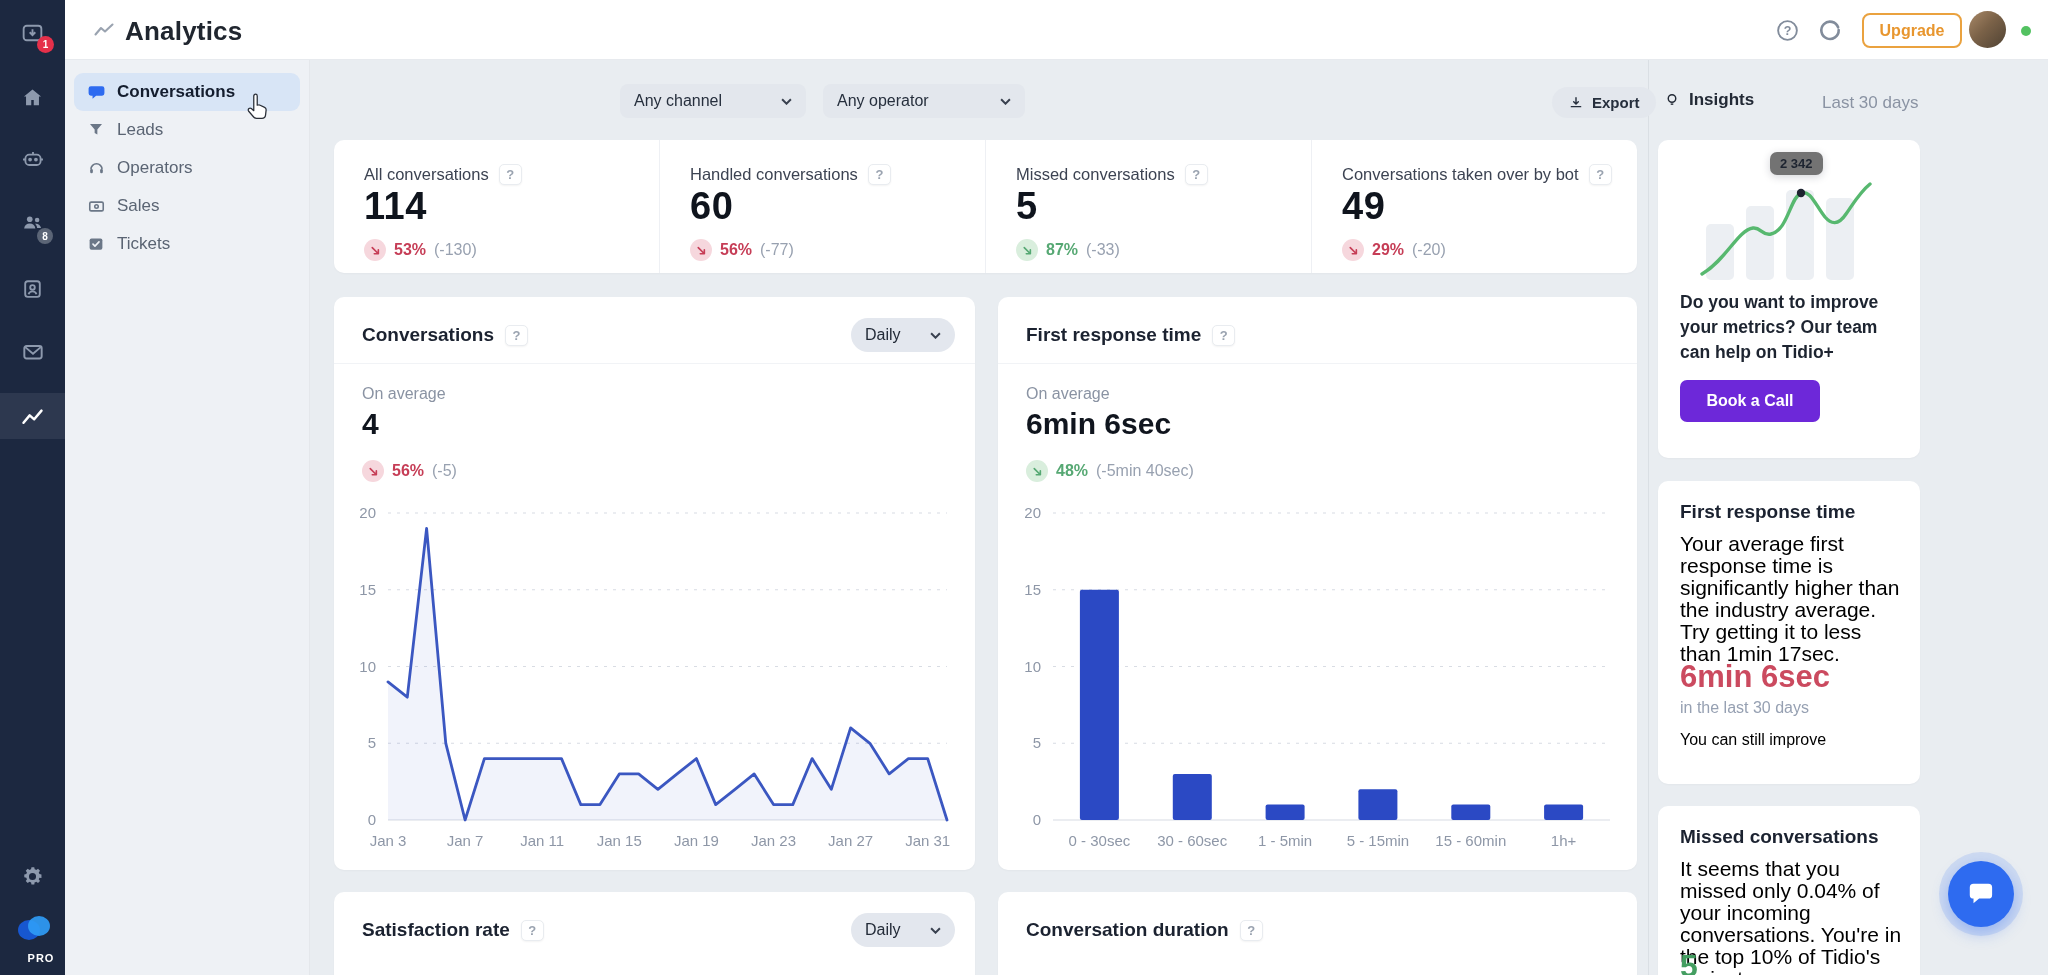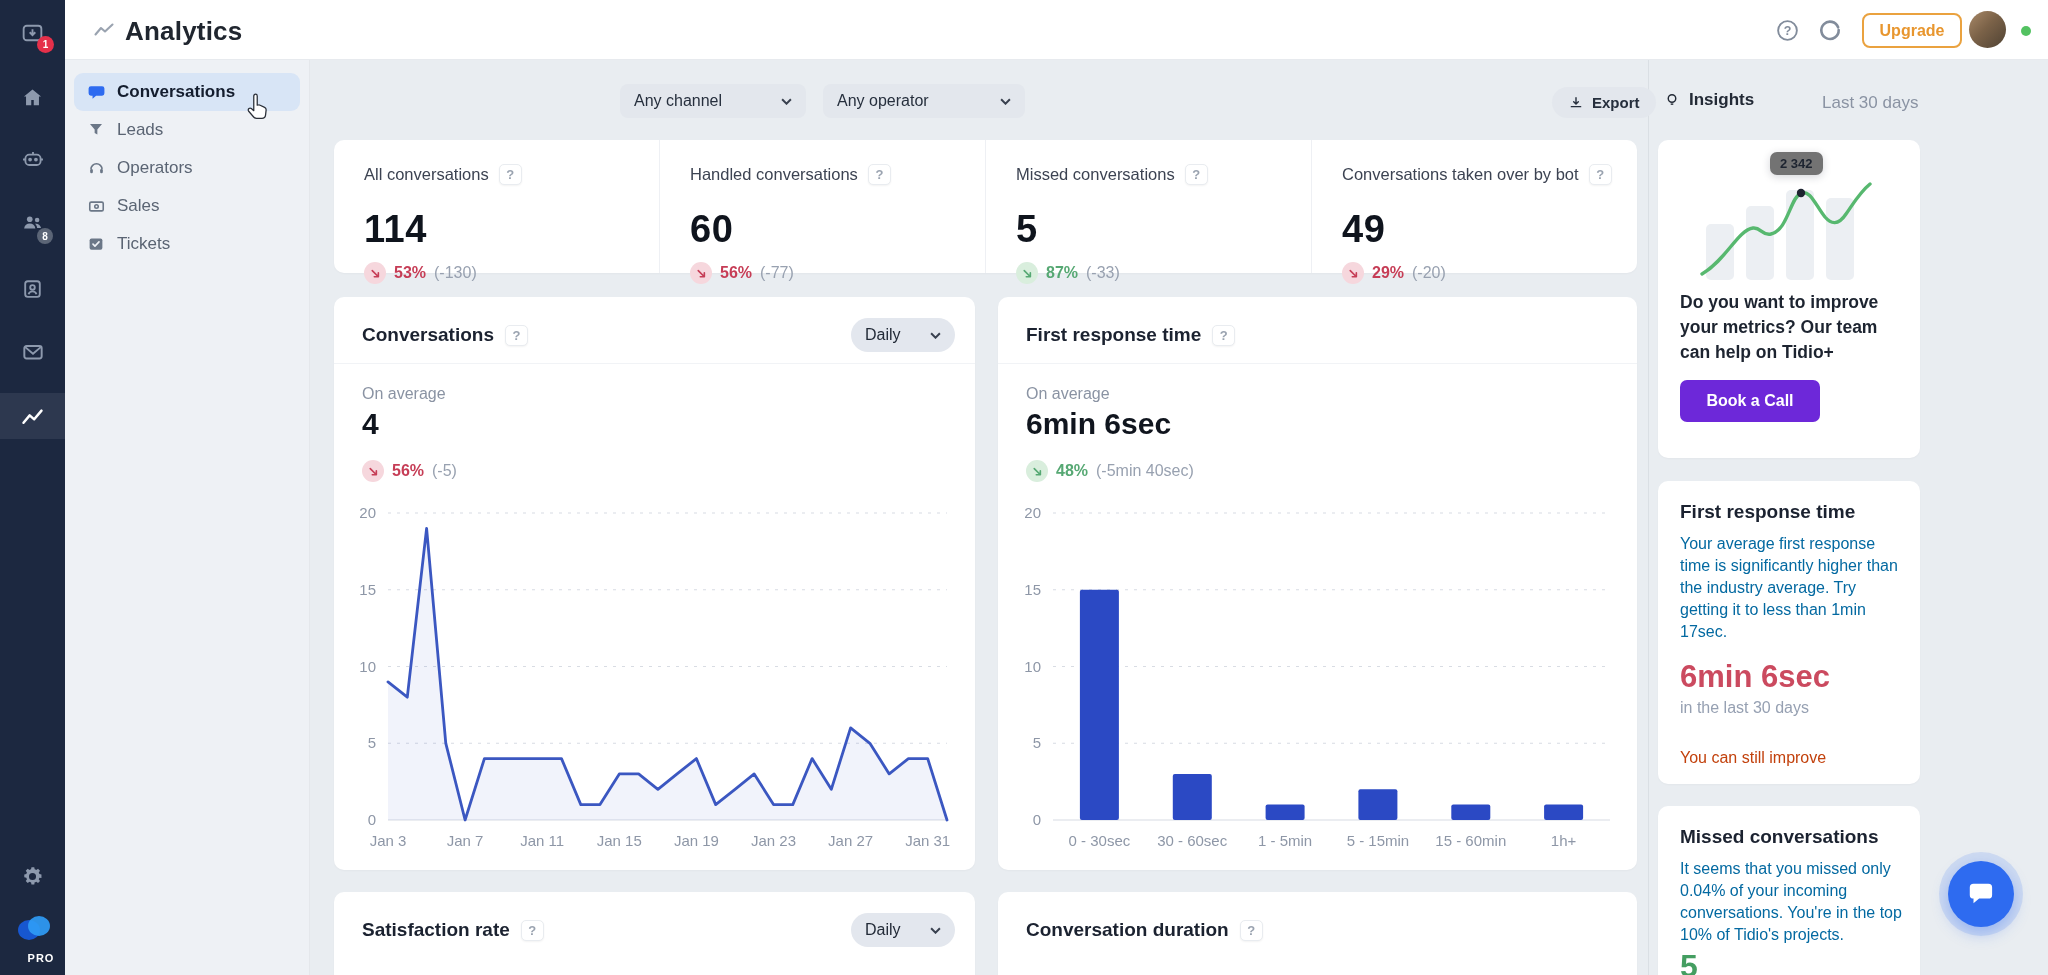--- a/index.html
+++ b/index.html
@@ -41,21 +41,21 @@
   .vdiv{position:absolute;left:1648px;top:60px;width:1px;height:915px;background:rgba(29,41,61,.07)}
 
   
   .card{position:absolute;background:#fff;border-radius:10px;box-shadow:0 1px 2px rgba(18,28,45,.03)}
   .qchip{width:23px;height:21px;background:#fff;border:1px solid #e9ecf0;border-radius:5px;color:#9aa3b0;font-size:13px;font-weight:700;display:inline-flex;align-items:center;justify-content:center;box-shadow:0 1px 2px rgba(0,0,0,.05);flex:none}
 
   .kpi-card{display:flex}
   .kpi-col{flex:1;padding:24px 0 0 30px;border-left:1px solid #eef0f4}
   .kpi-col:first-child{border-left:none}
   .kpi-label{font-size:16.5px;color:#3c4352;display:flex;gap:10px;align-items:center;padding-right:16px}
-  .kpi-value{font-size:38px;font-weight:700;color:#0f141d;margin-top:23px;letter-spacing:.5px}
+  .kpi-value{font-size:38px;font-weight:700;color:#0f141d;margin-top:0;letter-spacing:.5px}
   .chg{display:flex;align-items:center;gap:8px;margin-top:11px;font-size:16px}
   .chg .pct{font-weight:700}
   .chg.neg .pct{color:#c63d56}
   .chg.pos .pct{color:#56a873}
   .chg .delta{color:#98a1b0}
   .arr{width:22px;height:22px;border-radius:50%;display:flex;align-items:center;justify-content:center;flex:none}
   .chg.neg .arr{background:#f6d7dd;color:#c63d56}
   .chg.pos .arr{background:#d9eedd;color:#56a873}
 
   .panel-head{position:absolute;left:28px;right:20px;top:18px;height:40px;display:flex;align-items:center}
@@ -66,24 +66,24 @@
   .avg-value{position:absolute;left:28px;top:110px;font-size:30px;font-weight:700;color:#10151e}
   .avg-chg{position:absolute;left:28px;top:152px}
 
   .tick{fill:#8e97a7;font-size:15px;font-family:"Liberation Sans",sans-serif}
 
   
   .promo-text{position:absolute;left:22px;top:150px;width:218px;font-size:17.5px;line-height:25px;font-weight:700;color:#1d2430}
   .cta{position:absolute;left:22px;top:240px;width:140px;height:42px;background:#6d28d9;border-radius:7px;color:#fff;font-size:16px;font-weight:600;display:flex;align-items:center;justify-content:center}
   .tooltip{position:absolute;background:#737373;border-radius:7px;box-shadow:0 2px 8px rgba(20,30,50,.18);font-size:13px;font-weight:700;color:#1d2430;padding:4px 10px}
   .ins-title{position:absolute;left:22px;top:20px;font-size:19px;font-weight:700;color:#1b2230}
-  .ins-body{position:absolute;left:22px;top:52px;width:222px;font-size:16px;line-height:22px;color:#0369a1}
+  .ins-body{position:absolute;left:22px;top:52px;width:222px;font-size:21px;line-height:22px;color:#000000}
   .ins-value-red{position:absolute;left:22px;top:178px;font-size:31px;font-weight:700;color:#cb4a5f}
   .ins-sub{position:absolute;left:22px;top:218px;font-size:16px;color:#96a0b2}
-  .ins-foot{position:absolute;left:22px;top:268px;font-size:16px;color:#c2410c}
+  .ins-foot{position:absolute;left:22px;top:250px;font-size:16px;color:#000000}
   .ins-value-green{position:absolute;left:22px;top:142px;font-size:32px;font-weight:700;color:#449e61}
 
   .fab{position:absolute;left:1948px;top:861px;width:66px;height:66px;border-radius:50%;background:#2e6bf0;box-shadow:0 0 0 9px rgba(46,107,240,.14),0 6px 16px rgba(46,107,240,.35);display:flex;align-items:center;justify-content:center;z-index:40}
 </style>
 </head>
 <body>
 
 <div class="screen">
 
   <div class="rail">

